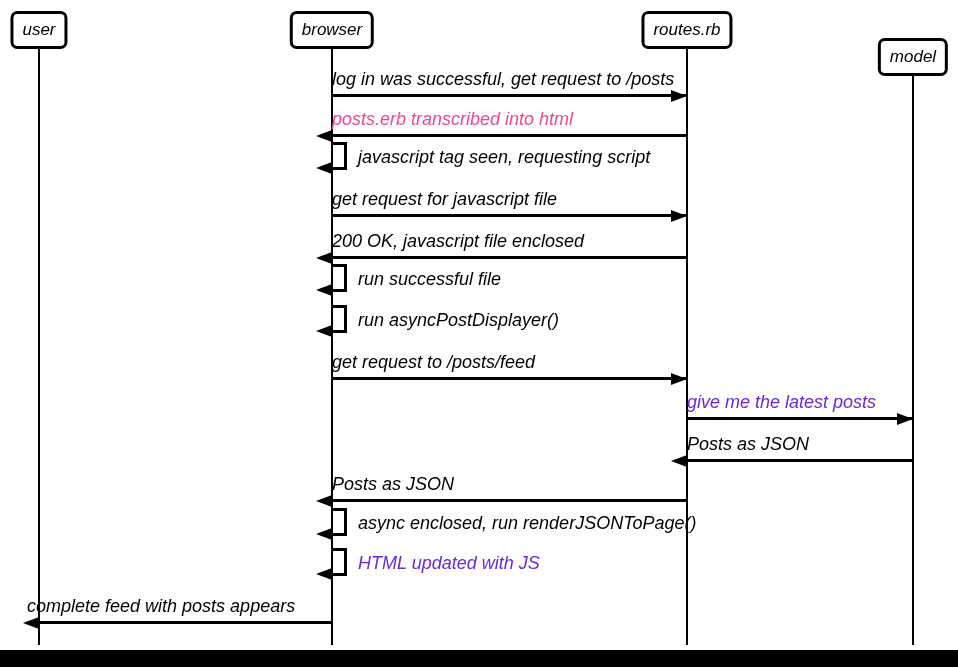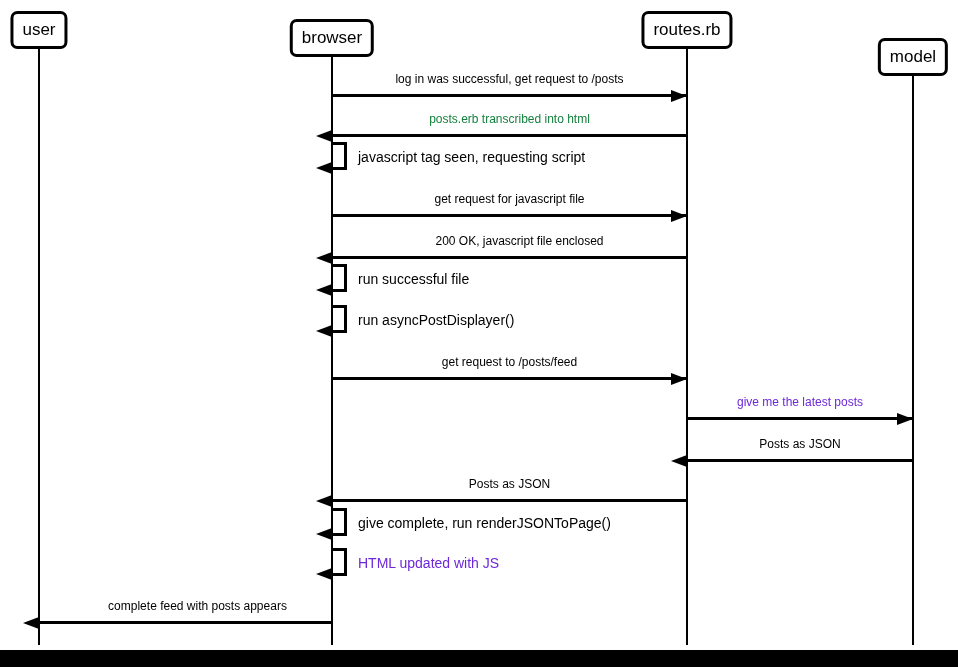--- a/index.html
+++ b/index.html
@@ -8,20 +8,21 @@
     background: #ffffff;
   }
   .stage {
     position: relative;
     width: 958px;
     height: 667px;
     background: #ffffff;
     overflow: hidden;
     font-family: "Liberation Sans", "DejaVu Sans", sans-serif;
     color: #000000;
+    font-style: italic;
   }
   .actor {
     position: absolute;
     top: 11px;
     height: 38px;
     box-sizing: border-box;
     border: 3px solid #000000;
     border-radius: 7px;
     background: #ffffff;
     padding: 0 9px;
@@ -41,22 +42,22 @@
   .mline {
     position: absolute;
     height: 3px;
     background: #000000;
     z-index: 2;
   }
   .mlabel {
     position: absolute;
     height: 22px;
     line-height: 22px;
-    font-size: 12px;
-    text-align: center;
+    font-size: 18px;
+    text-align: left;
     white-space: nowrap;
     z-index: 2;
   }
   .head {
     position: absolute;
     width: 0;
     height: 0;
     border-top: 6px solid transparent;
     border-bottom: 6px solid transparent;
     z-index: 4;
@@ -69,49 +70,49 @@
     width: 15px;
     height: 28px;
     border: 3px solid #000000;
     border-left: none;
     z-index: 2;
   }
   .llabel {
     position: absolute;
     height: 28px;
     line-height: 28px;
-    font-size: 14px;
+    font-size: 18px;
     white-space: nowrap;
     z-index: 2;
   }
   .bottom-bar {
     position: absolute;
     left: 0;
     width: 958px;
     background: #000000;
     z-index: 5;
   }
 </style>
 </head>
 <body>
 
 <div class="stage" id="stage" style="width: 958px; height: 667px; background: rgb(255, 255, 255);">
     <div class="lifeline" style="left: 38px; top: 47px; height: 598px; background: rgb(0, 0, 0);"></div>
     <div class="lifeline" style="left: 331px; top: 47px; height: 598px; background: rgb(0, 0, 0);"></div>
     <div class="lifeline" style="left: 686px; top: 47px; height: 598px; background: rgb(0, 0, 0);"></div>
     <div class="lifeline" style="left: 912px; top: 47px; height: 598px; background: rgb(0, 0, 0);"></div>
     <div class="actor" style="left: 39px; border-color: rgb(0, 0, 0);">user</div>
-    <div class="actor" style="left: 332px; border-color: rgb(0, 0, 0); margin-top: 8px;">browser</div>
+    <div class="actor" style="left: 332px; border-color: rgb(0, 0, 0);">browser</div>
     <div class="actor" style="left: 687px; border-color: rgb(0, 0, 0);">routes.rb</div>
     <div class="actor" style="left: 913px; border-color: rgb(0, 0, 0); margin-top: 27px;">model</div>
     <div class="mline" style="left: 332px; top: 94px; width: 355px; background: rgb(0, 0, 0);"></div>
     <div class="mlabel" style="left: 332px; top: 68px; width: 355px; color: rgb(0, 0, 0);">log in was successful, get request to /posts</div>
     <div class="head right" style="left: 671px; top: 90px;"></div>
     <div class="mline" style="left: 332px; top: 134px; width: 355px; background: rgb(0, 0, 0);"></div>
-    <div class="mlabel" style="left: 332px; top: 108px; width: 355px; color: #15803d;">posts.erb transcribed into html</div>
+    <div class="mlabel" style="left: 332px; top: 108px; width: 355px; color: #ec4899;">posts.erb transcribed into html</div>
     <div class="head left" style="left: 316px; top: 130px;"></div>
     <div class="loop" style="left: 332px; top: 142px; width: 15px; height: 28px; border-color: rgb(0, 0, 0);"></div>
     <div class="head left" style="left: 316px; top: 162px;"></div>
     <div class="llabel" style="left: 358px; top: 143px; color: rgb(0, 0, 0);">javascript tag seen, requesting script</div>
     <div class="mline" style="left: 332px; top: 214px; width: 355px; background: rgb(0, 0, 0);"></div>
     <div class="mlabel" style="left: 332px; top: 188px; width: 355px; color: rgb(0, 0, 0);">get request for javascript file</div>
     <div class="head right" style="left: 671px; top: 210px;"></div>
     <div class="mline" style="left: 332px; top: 256px; width: 355px; background: rgb(0, 0, 0);"></div>
     <div class="mlabel" style="left: 332px; top: 230px; width: 375px; color: rgb(0, 0, 0);">200 OK, javascript file enclosed</div>
     <div class="head left" style="left: 316px; top: 252px;"></div>
@@ -128,21 +129,21 @@
     <div class="mlabel" style="left: 687px; top: 391px; width: 226px; color: #6d28d9;">give me the latest posts</div>
     <div class="head right" style="left: 897px; top: 413px;"></div>
     <div class="mline" style="left: 687px; top: 459px; width: 226px; background: rgb(0, 0, 0);"></div>
     <div class="mlabel" style="left: 687px; top: 433px; width: 226px; color: rgb(0, 0, 0);">Posts as JSON</div>
     <div class="head left" style="left: 671px; top: 455px;"></div>
     <div class="mline" style="left: 332px; top: 499px; width: 355px; background: rgb(0, 0, 0);"></div>
     <div class="mlabel" style="left: 332px; top: 473px; width: 355px; color: rgb(0, 0, 0);">Posts as JSON</div>
     <div class="head left" style="left: 316px; top: 495px;"></div>
     <div class="loop" style="left: 332px; top: 508px; width: 15px; height: 28px; border-color: rgb(0, 0, 0);"></div>
     <div class="head left" style="left: 316px; top: 528px;"></div>
-    <div class="llabel" style="left: 358px; top: 509px; color: rgb(0, 0, 0);">give complete, run renderJSONToPage()</div>
+    <div class="llabel" style="left: 358px; top: 509px; color: rgb(0, 0, 0);">async enclosed, run renderJSONToPage()</div>
     <div class="loop" style="left: 332px; top: 548px; width: 15px; height: 28px; border-color: rgb(0, 0, 0);"></div>
     <div class="head left" style="left: 316px; top: 568px;"></div>
     <div class="llabel" style="left: 358px; top: 549px; color: #6d28d9;">HTML updated with JS</div>
     <div class="mline" style="left: 39px; top: 621px; width: 293px; background: rgb(0, 0, 0);"></div>
-    <div class="mlabel" style="left: 51px; top: 595px; width: 293px; color: rgb(0, 0, 0);">complete feed with posts appears</div>
+    <div class="mlabel" style="left: 27px; top: 595px; width: 293px; color: rgb(0, 0, 0);">complete feed with posts appears</div>
     <div class="head left" style="left: 23px; top: 617px;"></div>
     <div class="bottom-bar" style="top: 650px; height: 17px; background: rgb(0, 0, 0);"></div>
   </div>
 
 </body></html>

